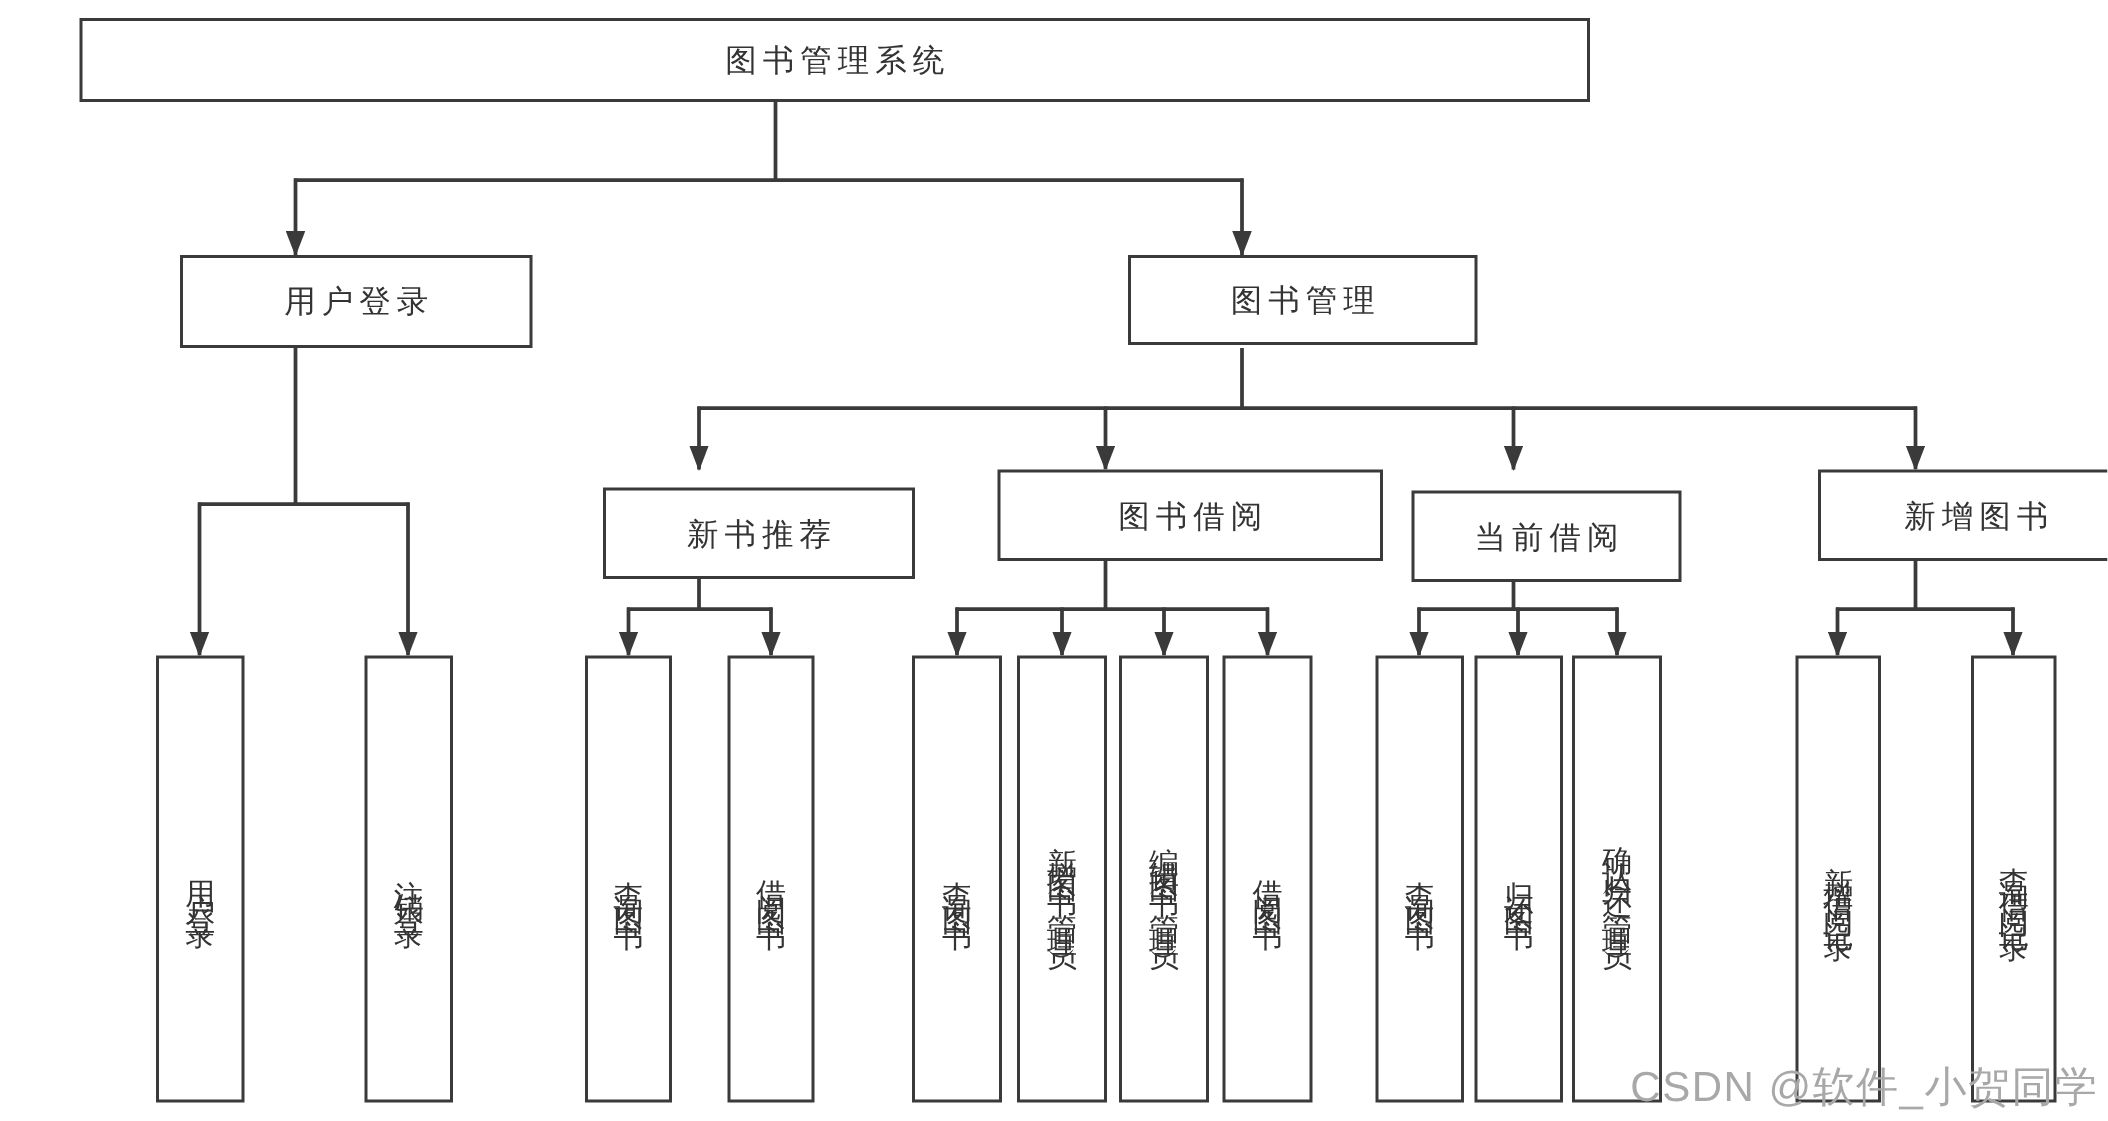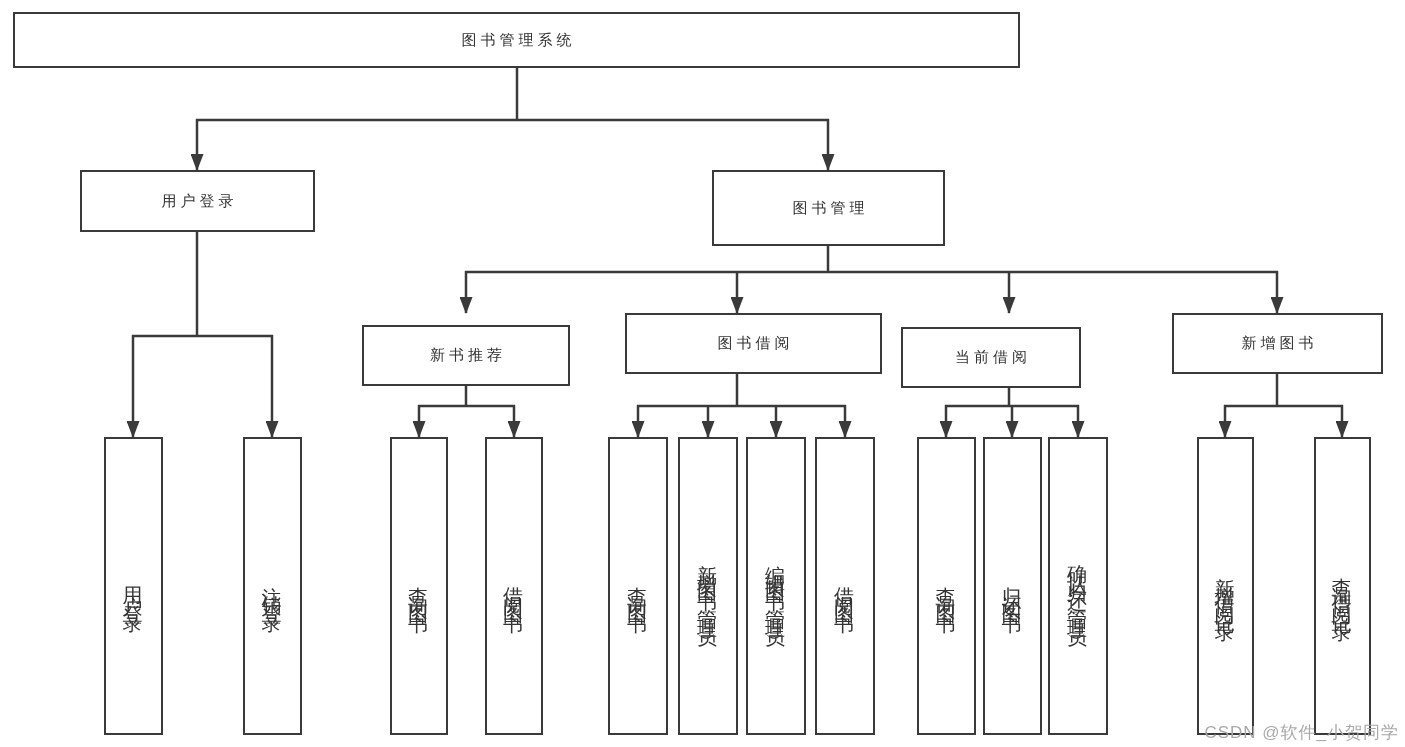--- a/index.html
+++ b/index.html
@@ -16,33 +16,33 @@
     box-sizing:border-box;
     border:2px solid #3a3a3a;
     background:#ffffff;
     color:#333333;
     display:flex;
     align-items:center;
     justify-content:center;
     z-index:2;
     white-space:nowrap;
   }
-  .h{font-size:15px;letter-spacing:4px;padding-left:4px;}
+  .h{font-size:21px;letter-spacing:4px;padding-left:4px;margin-left:40px;}
   .v{
     writing-mode:vertical-rl;
     text-orientation:mixed;
     font-size:20px;
     letter-spacing:9px;
     padding-top:6px;
   }
   .watermark{
     position:absolute;
     right:6px;bottom:3px;
     z-index:3;
-    font-size:17px;
+    font-size:28px;
     color:#a8a8a8;
     letter-spacing:1px;
   }
 </style>
 </head>
 <body>
 
 <div id="stage">
 
   <svg id="wires" width="1405" height="747" viewBox="0 0 1405 747">
@@ -91,21 +91,21 @@
       <line x1="1277" y1="374" x2="1277" y2="407"></line>
       <line x1="1224" y1="406" x2="1343" y2="406"></line>
       <line x1="1225" y1="405" x2="1225" y2="437" marker-end="url(#arrow)"></line>
       <line x1="1342" y1="405" x2="1342" y2="437" marker-end="url(#arrow)"></line>
     </g>
   </svg>
 
   <div class="node h" style="left:13px;top:12px;width:1007px;height:56px">图书管理系统</div>
 
   <div class="node h" style="left:80px;top:170px;width:235px;height:62px">用户登录</div>
-  <div class="node h" style="left:712px;top:170px;width:233px;height:76px">图书管理</div>
+  <div class="node h" style="left:712px;top:170px;width:233px;height:60px">图书管理</div>
 
   <div class="node h" style="left:362px;top:325px;width:208px;height:61px">新书推荐</div>
   <div class="node h" style="left:625px;top:313px;width:257px;height:61px">图书借阅</div>
   <div class="node h" style="left:901px;top:327px;width:180px;height:61px">当前借阅</div>
   <div class="node h" style="left:1172px;top:313px;width:211px;height:61px">新增图书</div>
 
   <div class="node v" style="left:104px;top:437px;width:59px;height:298px">用户登录</div>
   <div class="node v" style="left:243px;top:437px;width:59px;height:298px">注销登录</div>
 
   <div class="node v" style="left:390px;top:437px;width:58px;height:298px">查询图书</div>

